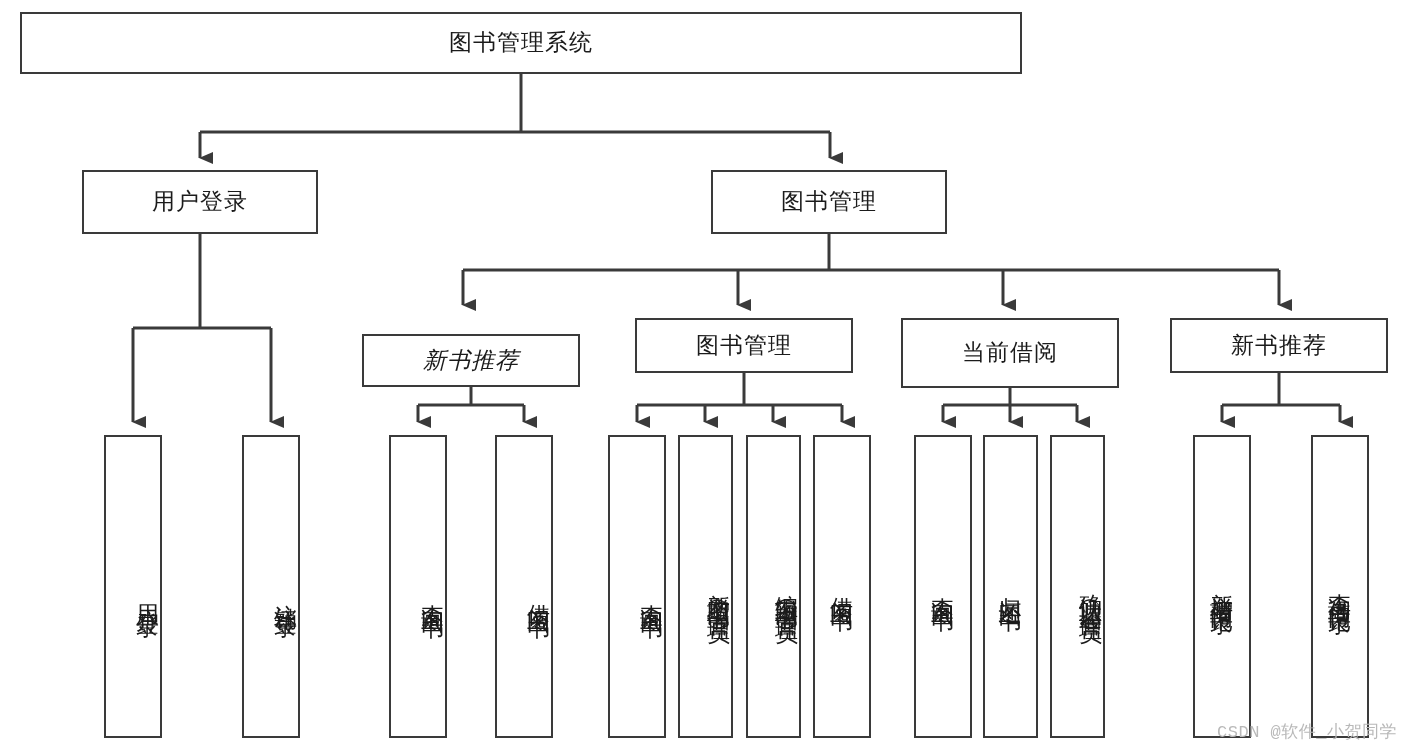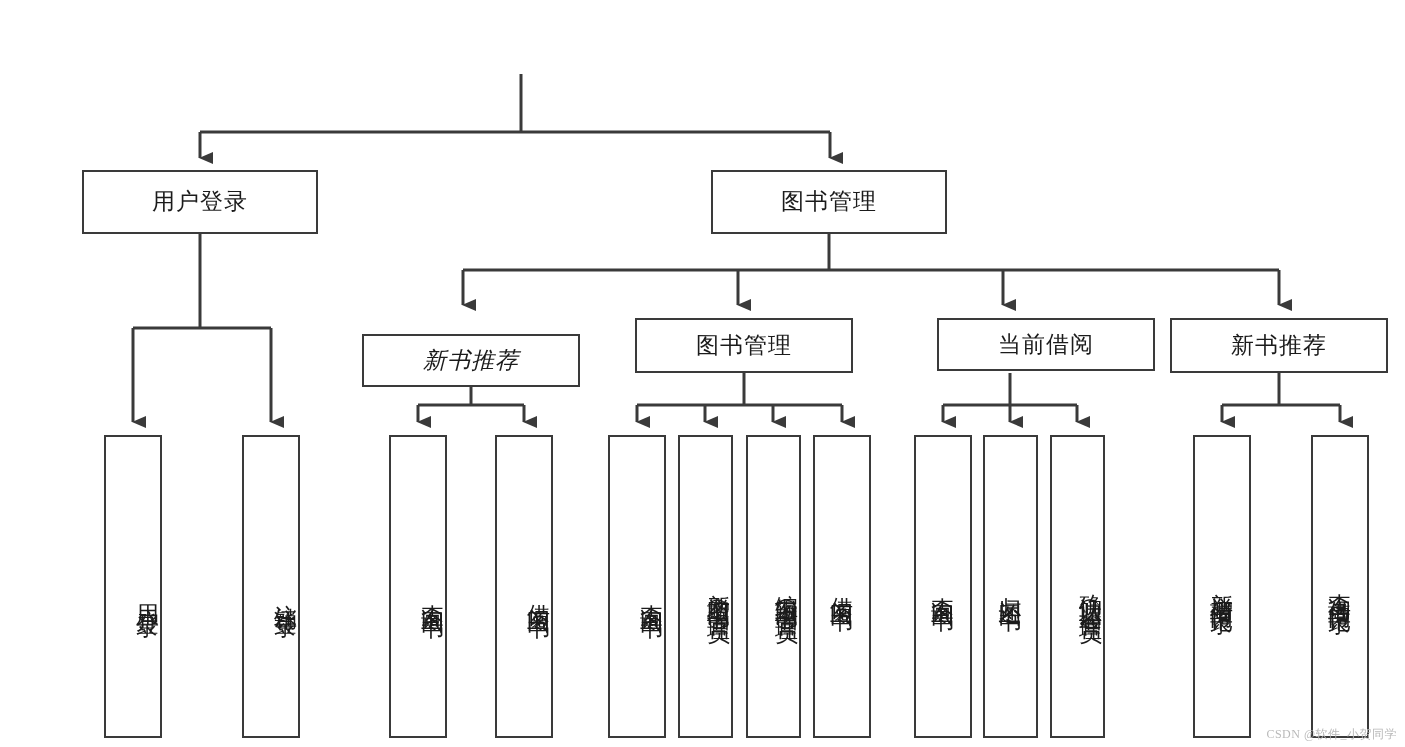--- a/index.html
+++ b/index.html
@@ -56,26 +56,26 @@
     align-items: center;
     padding-top: 0;
   }
   .node-label {
     display: block;
   }
   .watermark {
     position: absolute;
     right: 8px;
     bottom: 4px;
-    font-size: 12px;
+    font-size: 17px;
     color: #b9b9b9;
     letter-spacing: 0.5px;
     white-space: nowrap;
     z-index: 5;
-    font-family: Liberation Serif, serif;
+    font-family: Liberation Mono, monospace;
   }
 </style>
 </head>
 <body>
 
 <div id="canvas">
 
   <svg id="wires" viewBox="0 0 1405 747" xmlns="http://www.w3.org/2000/svg">
     <defs>
       <marker id="arrow" viewBox="0 0 12 14" refX="6" refY="13" markerWidth="12" markerHeight="14" orient="auto-start-reverse" markerUnits="userSpaceOnUse">
@@ -119,38 +119,41 @@
       <path d="M1010,405 L1010,422" marker-end="url(#arrow)"></path>
       <path d="M1077,405 L1077,422" marker-end="url(#arrow)"></path>
 
       <path d="M1279,373 L1279,405"></path>
       <path d="M1222,405 L1340,405"></path>
       <path d="M1222,405 L1222,422" marker-end="url(#arrow)"></path>
       <path d="M1340,405 L1340,422" marker-end="url(#arrow)"></path>
     </g>
   </svg>
 
+  <div class="node h" style="left:20px; top:12px; width:1002px; height:62px;">
+    <span class="node-label">图书管理系统</span>
+  </div>
 
   <div class="node h" style="left:82px; top:170px; width:236px; height:64px;">
     <span class="node-label">用户登录</span>
   </div>
 
   <div class="node h" style="left:711px; top:170px; width:236px; height:64px;">
     <span class="node-label">图书管理</span>
   </div>
 
   <div class="node h" style="left:362px; top:334px; width:218px; height:53px;font-style:italic;">
     <span class="node-label">新书推荐</span>
   </div>
 
   <div class="node h" style="left:635px; top:318px; width:218px; height:55px;">
     <span class="node-label">图书管理</span>
   </div>
 
-  <div class="node h" style="left:901px; top:318px; width:218px; height:53px;margin-left:36px;">
+  <div class="node h" style="left:901px; top:318px; width:218px; height:70px;">
     <span class="node-label">当前借阅</span>
   </div>
 
   <div class="node h" style="left:1170px; top:318px; width:218px; height:55px;">
     <span class="node-label">新书推荐</span>
   </div>
 
   <div class="node v" style="left:104px; top:435px; width:58px; height:303px;">
     <span class="node-label">用户登录</span>
   </div>

